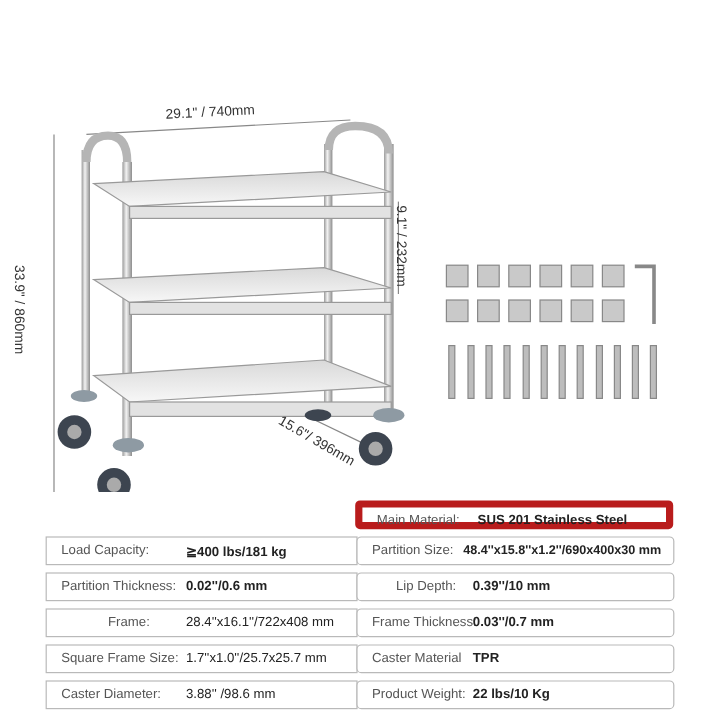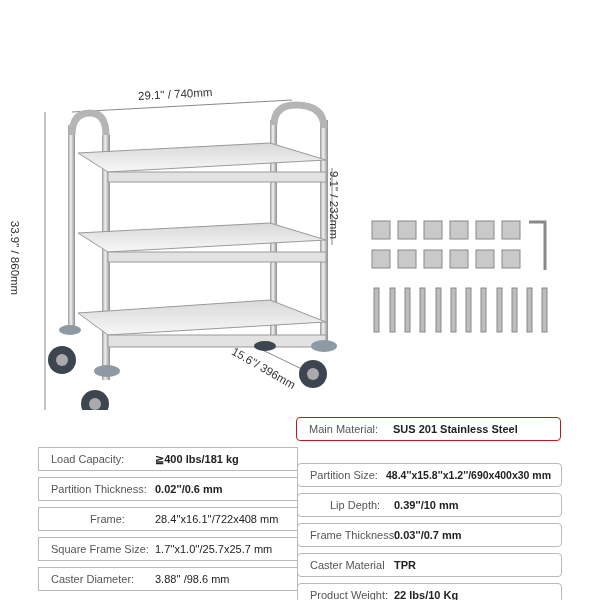--- a/index.html
+++ b/index.html
@@ -1,24 +1,24 @@
 <!DOCTYPE html>
 <html><head>
 <meta charset="utf-8">
 <style>
   html, body { margin:0; padding:0; background:#ffffff; }
   body { width:600px; height:600px; position:relative; overflow:hidden; font-family:"Liberation Sans", sans-serif; }
   .abs { position:absolute; }
   .dimtext { font-size:11.5px; color:#333; white-space:nowrap; }
   .row-left { position:absolute; left:38px; width:522px; height:24px; border:1px solid #b9b9b9; border-radius:0; box-sizing:border-box; }
-  .row-right-only { position:absolute; left:296px; width:265px; height:24px; border:1px solid #b91c1c; border-radius:4px; box-sizing:border-box; }
+  .row-right-only { position:absolute; left:296px; width:265px; height:24px; border:6px solid #b91c1c; border-radius:4px; box-sizing:border-box; }
   .cell-label { position:absolute; top:5px; font-size:11px; color:#555; white-space:nowrap; }
   .cell-value { position:absolute; top:5px; font-size:11px; color:#222; white-space:nowrap; }
   .bold { font-weight:bold; }
-  .rbox { position:absolute; left:258px; top:-1px; width:265px; height:24px; border:1px solid #b9b9b9; border-radius:4px; box-sizing:border-box; background:#fff;margin-top:16px; }
+  .rbox { position:absolute; left:258px; top:-1px; width:265px; height:24px; border:1px solid #b9b9b9; border-radius:4px; box-sizing:border-box; background:#fff; }
 </style>
 </head>
 <body>
 
 <svg class="abs" style="left:0;top:0" width="600" height="410">
   <defs>
     <linearGradient id="steel" x1="0" x2="1">
       <stop offset="0" stop-color="#9a9a9a"></stop>
         <stop offset="0.4" stop-color="#f2f2f2"></stop>
         <stop offset="1" stop-color="#8d8d8d"></stop>

